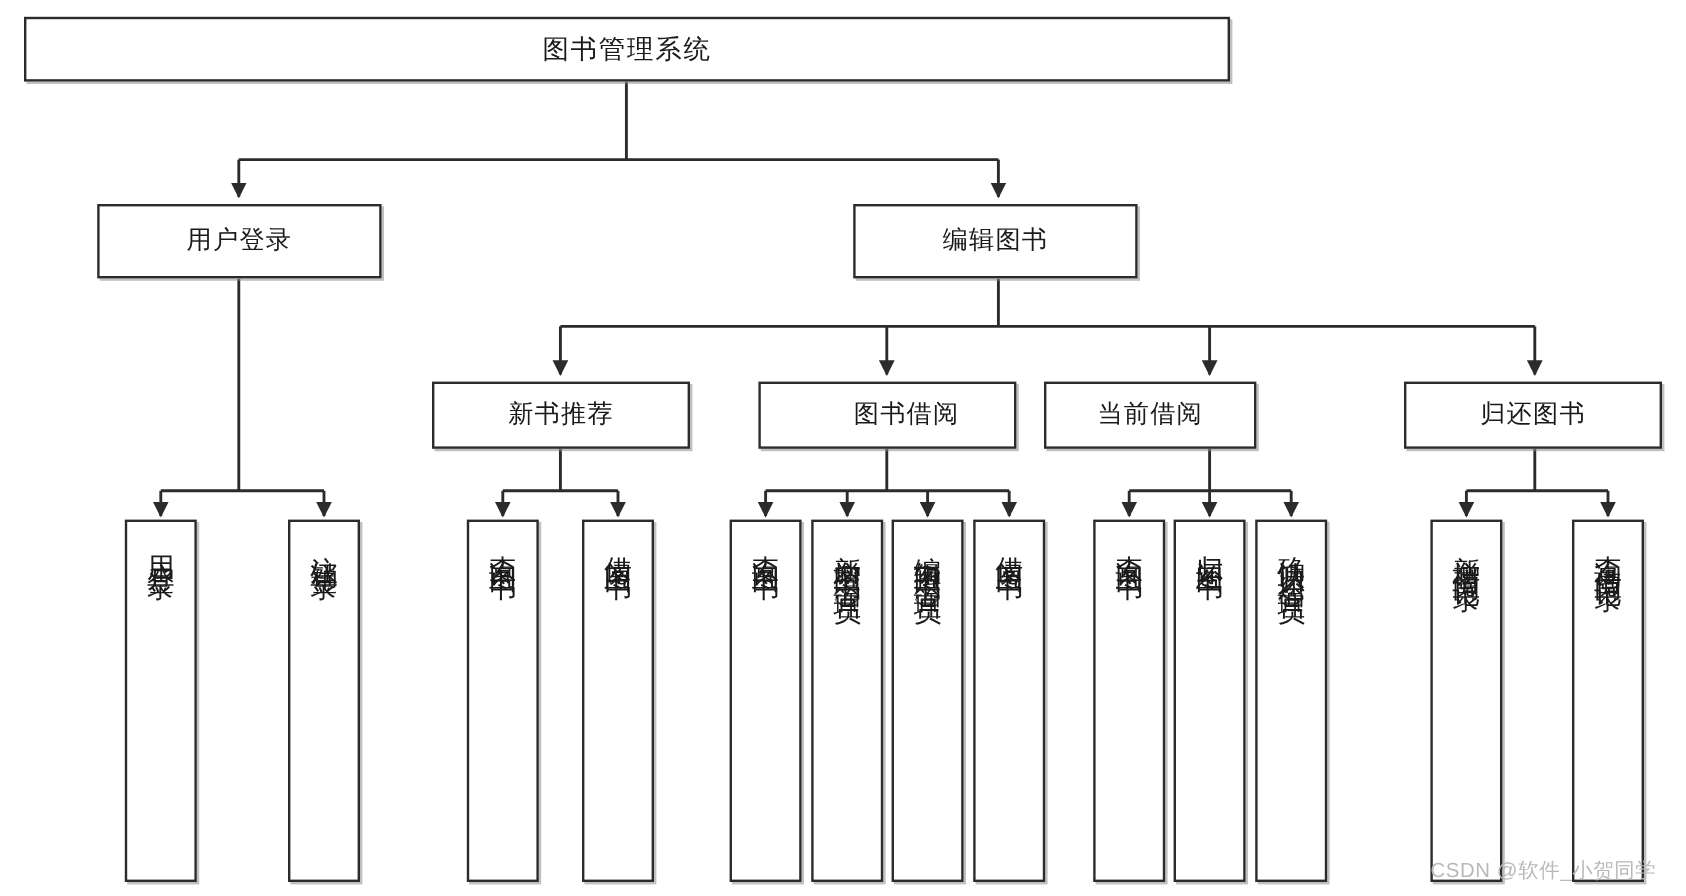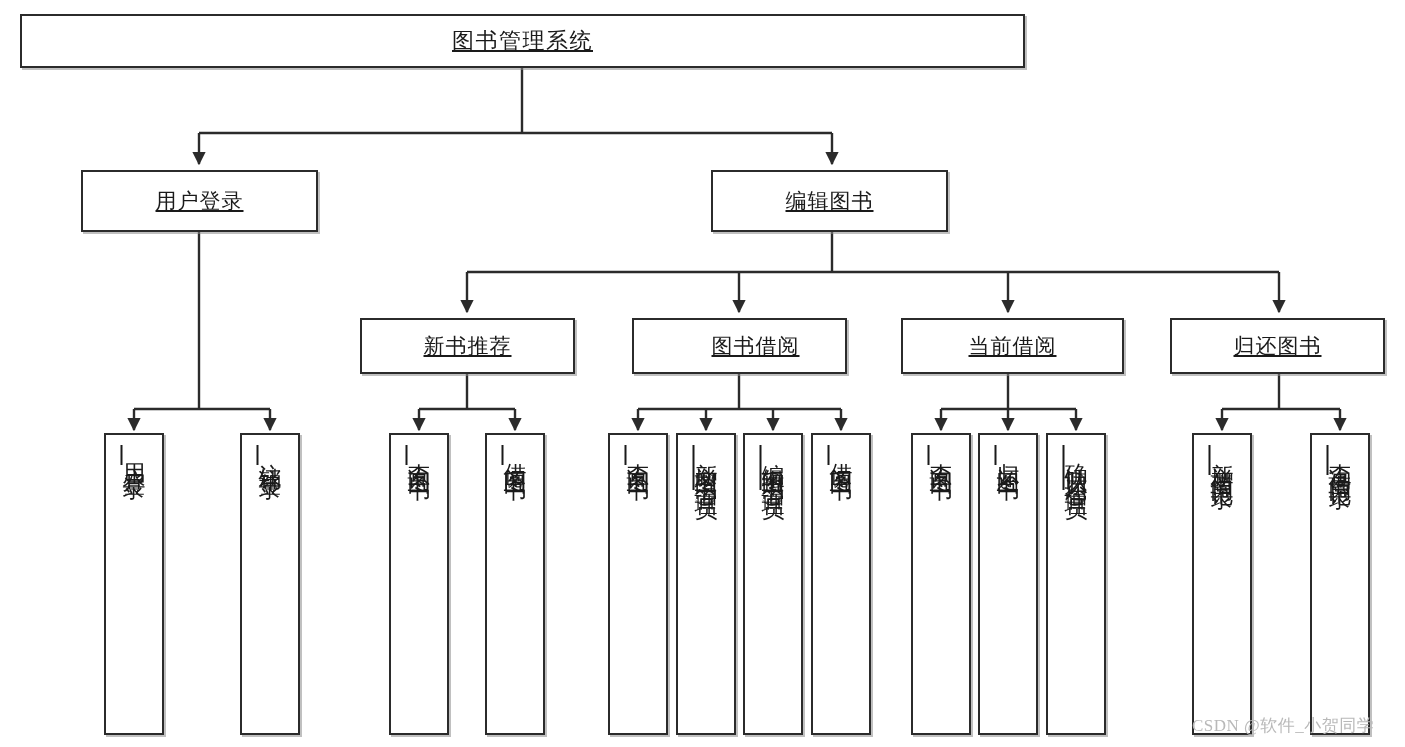--- a/index.html
+++ b/index.html
@@ -23,21 +23,20 @@
   }
   .node{
     position:absolute;
     box-sizing:border-box;
     background:#ffffff;
     border:2px solid #2b2b2b;
     display:flex;
     align-items:center;
     justify-content:center;
     color:#1a1a1a;
-    text-decoration:underline;
   }
   .node.shadowed{
     box-shadow:2px 2px 0 rgba(140,140,140,0.55);
   }
   .node .lbl{
     display:block;
     text-align:center;
     line-height:1.25;
     white-space:nowrap;
   }
@@ -143,21 +142,21 @@
   </div>
 
   <div class="node horiz shadowed" style="left:360px;top:318px;width:215px;height:56px;">
     <span class="lbl">新书推荐</span>
   </div>
 
   <div class="node horiz shadowed" style="left:632px;top:318px;width:215px;height:56px;padding-left:32px;">
     <span class="lbl">图书借阅</span>
   </div>
 
-  <div class="node horiz shadowed" style="left:901px;top:318px;width:223px;height:56px;">
+  <div class="node horiz shadowed" style="left:870px;top:318px;width:177px;height:56px;">
     <span class="lbl">当前借阅</span>
   </div>
 
   <div class="node horiz shadowed" style="left:1170px;top:318px;width:215px;height:56px;">
     <span class="lbl">归还图书</span>
   </div>
 
   <div class="node vert shadowed" style="left:104px;top:433px;width:60px;height:302px;">
     <span class="lbl">用户登录</span>
   </div>
@@ -203,17 +202,17 @@
   </div>
 
   <div class="node vert shadowed" style="left:1192px;top:433px;width:60px;height:302px;">
     <span class="lbl">新增借阅记录</span>
   </div>
 
   <div class="node vert shadowed" style="left:1310px;top:433px;width:60px;height:302px;">
     <span class="lbl">查询借阅记录</span>
   </div>
 
-  <div class="watermark" style="left:1192px;top:714px;font-family:Liberation Serif, serif;">
+  <div class="watermark" style="left:1192px;top:714px;">
     <span>CSDN @软件_小贺同学</span>
   </div>
 
 </div>
 
 </body></html>

